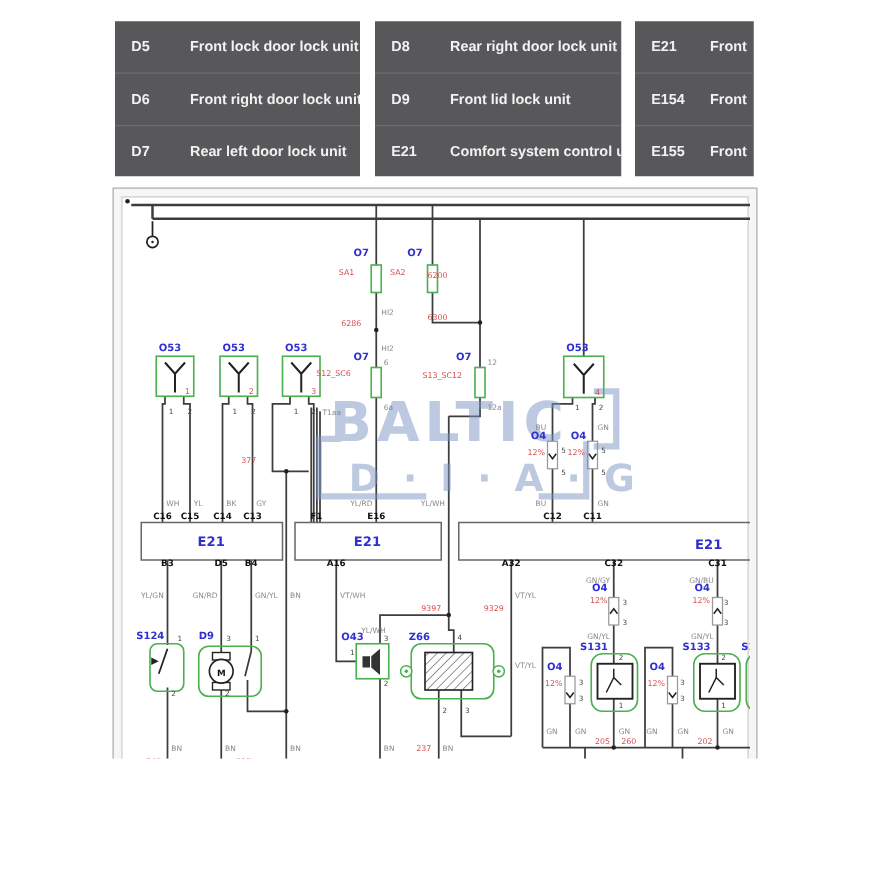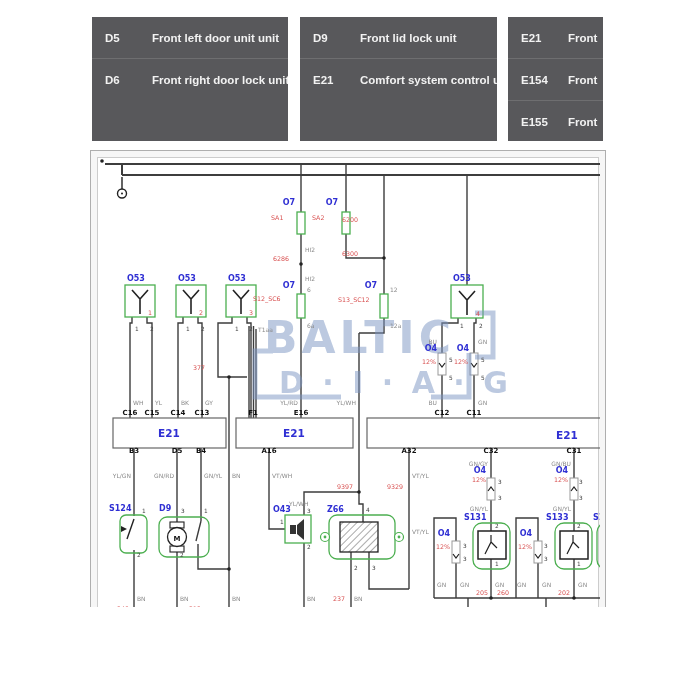--- a/index.html
+++ b/index.html
@@ -33,28 +33,36 @@
   .wm{fill:#7b95c3;font-weight:bold;letter-spacing:4px;}
 </style>
 </head>
 <body>
 
 <div class="page">
 
   <div class="legend-table" id="legend-1">
       <div class="legend-row">
         <span class="legend-code">D5</span>
-        <span class="legend-desc">Front left door unit unit</span>
+        <span class="legend-desc">Front lock door lock unit</span>
       </div>
       <div class="legend-row">
         <span class="legend-code">D6</span>
         <span class="legend-desc">Front right door lock unit</span>
       </div>
+      <div class="legend-row">
+        <span class="legend-code">D7</span>
+        <span class="legend-desc">Rear left door lock unit</span>
+      </div>
     </div>
   <div class="legend-table" id="legend-2">
+      <div class="legend-row">
+        <span class="legend-code">D8</span>
+        <span class="legend-desc">Rear right door lock unit</span>
+      </div>
       <div class="legend-row">
         <span class="legend-code">D9</span>
         <span class="legend-desc">Front lid lock unit</span>
       </div>
       <div class="legend-row">
         <span class="legend-code">E21</span>
         <span class="legend-desc">Comfort system control un</span>
       </div>
     </div>
   <div class="legend-table" id="legend-3">

